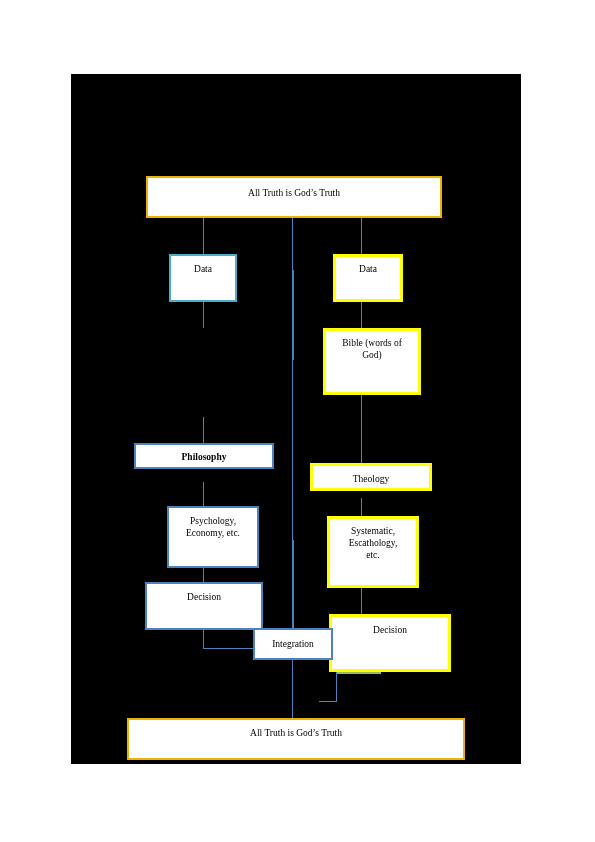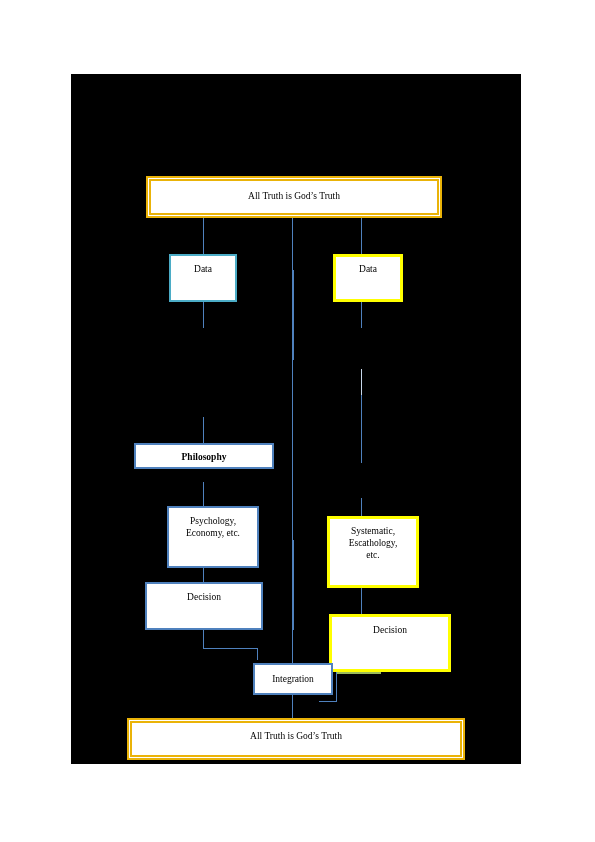--- a/index.html
+++ b/index.html
@@ -39,21 +39,21 @@
     line-height: 12px;
     text-align: center;
     padding-top: 5px;
     z-index: 5;
   }
   .node .lbl {
     display: block;
     white-space: pre-line;
   }
   
-  .b-red   { border: 5px solid #eab308; outline: 1px solid #ffffff; outline-offset: -3px; }
+  .b-red   { border: 2px solid #eab308; outline: 1px solid #ffffff; outline-offset: -3px; }
   .b-steel { border: 2px solid #4f81bd; outline: 1px solid #ffffff; outline-offset: -3px; }
   .b-cyan  { border: 2px solid #4bacc6; outline: 1px solid #ffffff; outline-offset: -3px; }
   .b-yellow{ border: 3px solid #ffff00; }
   .bold { font-weight: bold; }
 
   
   .conn {
     position: absolute;
     background: #4f81bd;
     z-index: 1;
@@ -119,33 +119,40 @@
     </div>
 
     <div class="node b-steel" style="left:74px; top:508px; width:118px; height:48px; padding-top:7px;">
       <span class="lbl">Decision</span>
     </div>
 
     <div class="node b-yellow" style="left:262px; top:180px; width:70px; height:48px; padding-top:6px;">
       <span class="lbl">Data</span>
     </div>
 
+    <div class="node b-yellow" style="left:252px; top:254px; width:98px; height:67px; padding-top:6px;">
+      <span class="lbl">Bible (words of
+God)</span>
+    </div>
 
+    <div class="node b-yellow" style="left:239px; top:389px; width:122px; height:28px; padding-top:7px;">
+      <span class="lbl">Theology</span>
+    </div>
 
     <div class="node b-yellow" style="left:256px; top:442px; width:92px; height:72px; padding-top:6px;">
       <span class="lbl">Systematic,
 Escathology,
 etc.</span>
     </div>
 
     <div class="node b-yellow" style="left:258px; top:540px; width:122px; height:58px; padding-top:7px;">
       <span class="lbl">Decision</span>
     </div>
 
-    <div class="node b-steel" style="left:182px; top:589px; width:80px; height:32px; padding-top:8px;">
+    <div class="node b-steel" style="left:182px; top:554px; width:80px; height:32px; padding-top:8px;">
       <span class="lbl">Integration</span>
     </div>
 
     <div class="node b-red" style="left:56px; top:644px; width:338px; height:42px; padding-top:7px;">
       <span class="lbl">All Truth is God’s Truth</span>
     </div>
 
   </div>
 </div>
 

